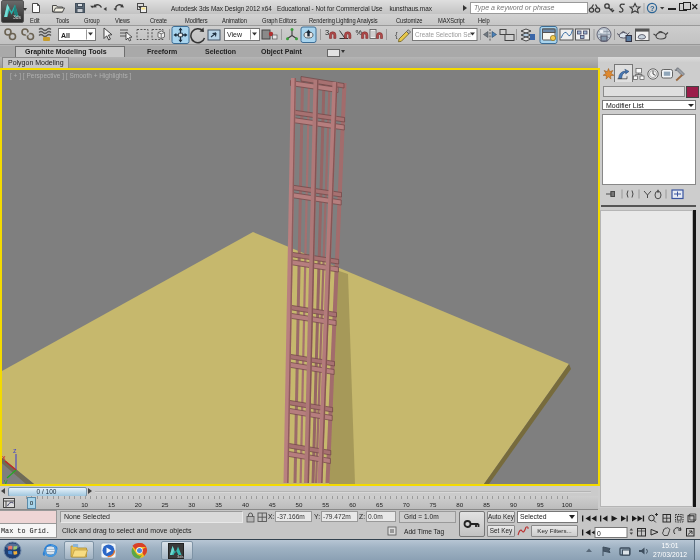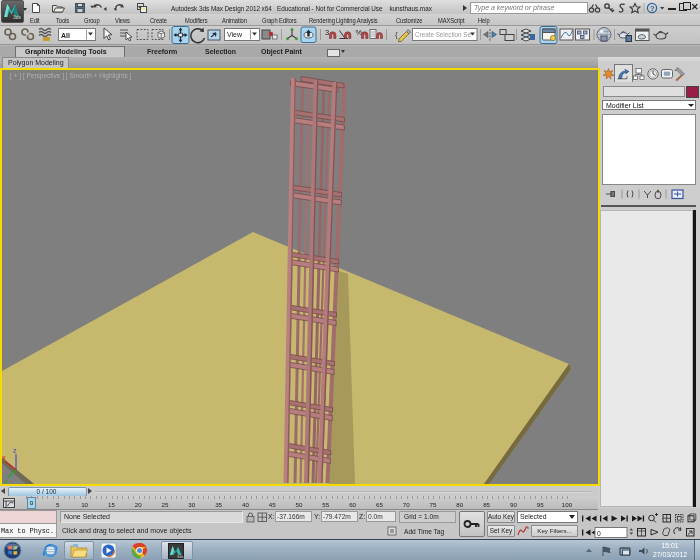--- a/index.html
+++ b/index.html
@@ -434,21 +434,21 @@
   </svg>
 
   <div class="abs" style="left:27px;top:11px;width:9px;height:12px;background:#a8d4ea;border:1px solid #5a8aa8;box-sizing:border-box"></div>
   <div class="abs" style="left:27px;top:13px;width:9px;text-align:center;font-size:6.2px;color:#111">0</div>
 </div>
 
 <div class="abs" id="statusbar" style="left:0;top:510px;width:700px;height:29px;background:#c6c6c6">
 
   <div class="abs" style="left:0;top:0;width:57px;height:14px;background:#eed5d5;border:1px solid #999;border-left:none;box-sizing:border-box"></div>
   <div class="abs" style="left:0;top:14px;width:57px;height:14px;background:#f6f6f6;border:1px solid #999;border-left:none;border-top:none;box-sizing:border-box"></div>
-  <div class="abs" style="left:1px;top:17px;font-size:6.8px;font-family:'Liberation Mono',monospace;color:#111;white-space:nowrap">Max to Physc.</div>
+  <div class="abs" style="left:1px;top:17px;font-size:6.8px;font-family:'Liberation Mono',monospace;color:#111;white-space:nowrap">Max to Grid.</div>
 
   <div class="abs" style="left:60px;top:1px;width:183px;height:12px;background:#d9d9d9;border:1px solid #9a9a9a;border-bottom-color:#e8e8e8;border-right-color:#e8e8e8;box-sizing:border-box"></div>
   <div class="abs" style="left:64px;top:3px;font-size:7px;color:#222">None Selected</div>
 
   <svg class="abs" style="left:246px;top:2px" width="22" height="11" viewBox="0 0 22 11">
     <rect x="1" y="4.5" width="7" height="5.5" fill="#b5b5b5" stroke="#555" stroke-width="0.8"></rect>
     <path d="M2.5,4.5 v-1.5 a2,2 0 0 1 4,0 v1.5" fill="none" stroke="#555" stroke-width="1"></path>
     <rect x="12" y="1" width="8.5" height="8.5" fill="none" stroke="#555" stroke-width="0.9"></rect>
     <path d="M12,5.2 h8.5 M16.2,1 v8.5" stroke="#555" stroke-width="0.9"></path>
   </svg>

